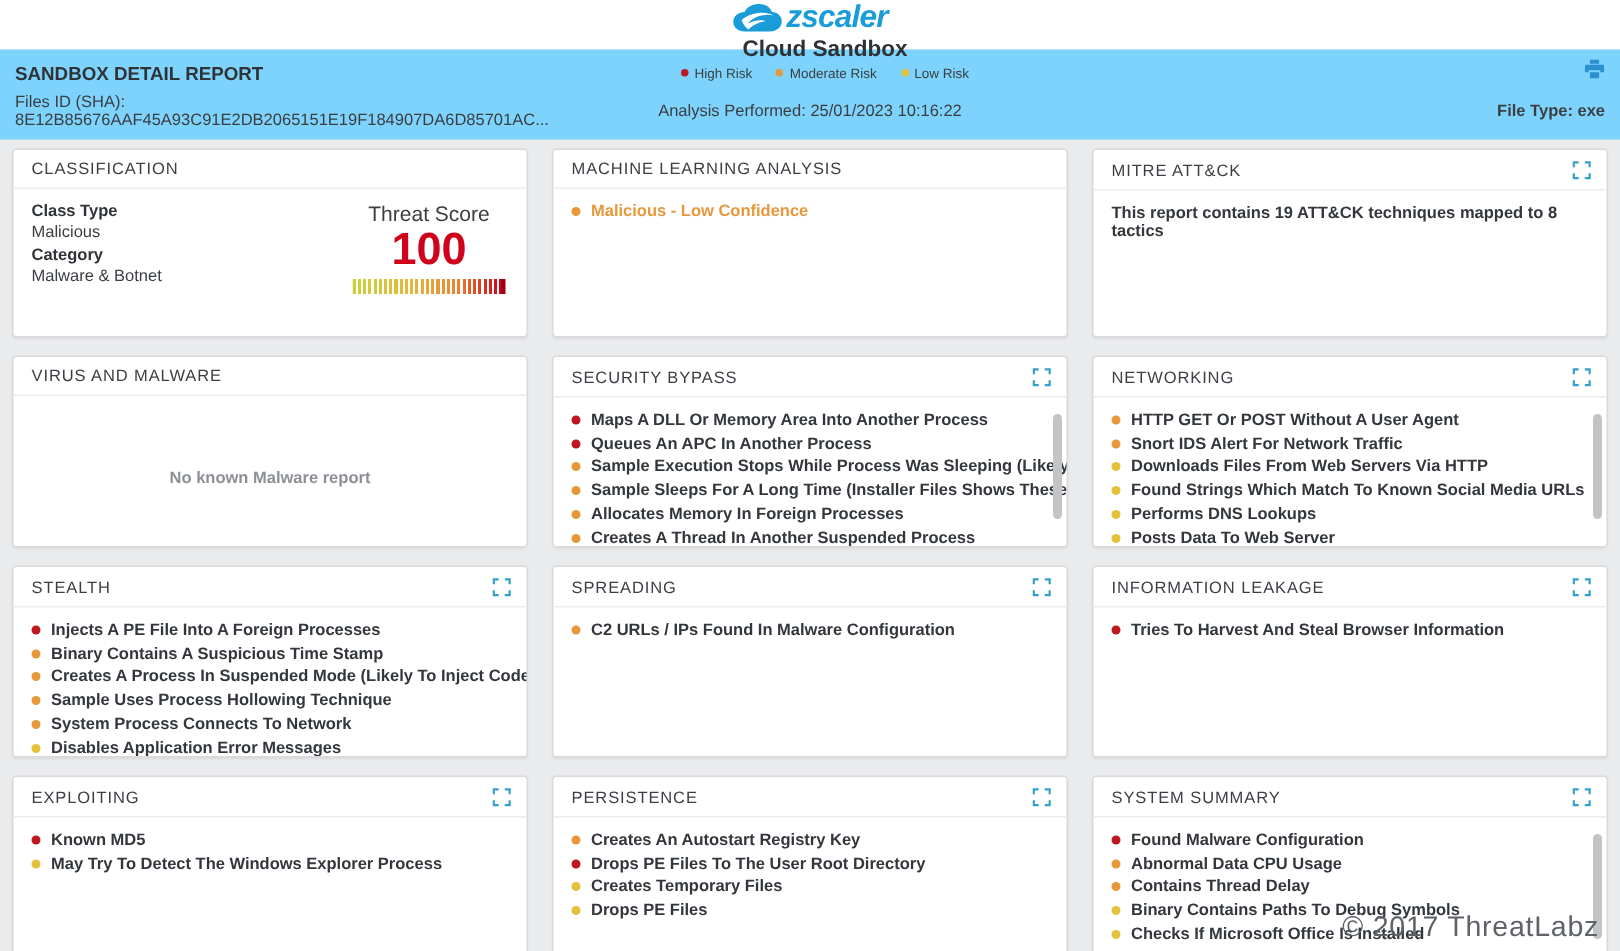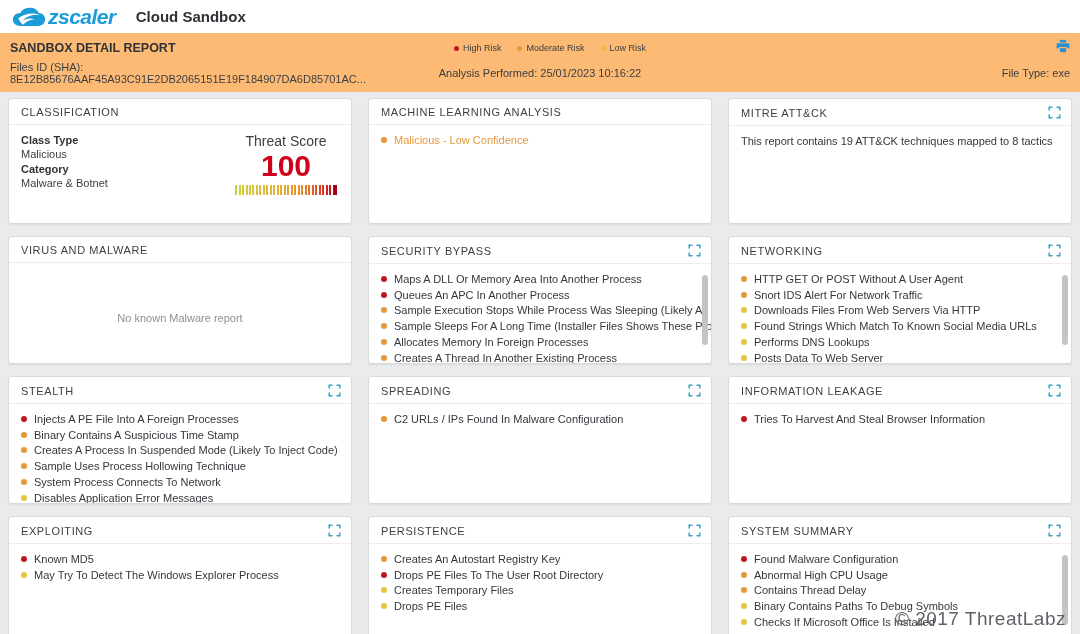--- a/index.html
+++ b/index.html
@@ -1,45 +1,45 @@
 <!DOCTYPE html>
 <html style="--risk-high: #bf1722; --risk-moderate: #e6983b; --risk-low: #e3c23c; --accent-blue: #1a9cd8; --score-red: #d0021b;"><head>
 <meta charset="utf-8">
 <style>
   * { margin:0; padding:0; box-sizing:border-box; }
   html,body { width:1080px; height:634px; overflow:hidden; }
   body { font-family:"Liberation Sans", sans-serif; background:#eaebec; color:#33373c; position:relative; }
 
   
-  .topbar { height:33px; background:#fff; display:flex; align-items:center; padding:0 12px; }
+  .topbar { height:33px; background:#fff; display:flex; align-items:center; padding:0 12px;flex-direction:column; }
   .logo { display:flex; align-items:center; gap:2px; }
   .logo-word { font-size:21px; font-weight:bold; font-style:italic; color:var(--accent-blue); letter-spacing:-0.5px; }
   .app-title { margin-left:20px; font-size:15px; font-weight:bold; color:#2e3236; }
 
   
-  .report-bar { background:#fdba74; padding:6px 10px 7px; }
+  .report-bar { background:#7dd3fc; padding:6px 10px 7px; }
   .rb-row { display:grid; grid-template-columns:1fr auto 1fr; align-items:center; }
   .rb-title { font-size:12.5px; font-weight:bold; color:#2f3337; }
   .rb-id { font-size:11px; color:#3a3e42; margin-top:4px; }
   .legend { display:flex; gap:16px;margin-left:20px; }
   .legend-item { display:flex; align-items:center; gap:4px; font-size:9px; color:#3a3e42; }
   .legend-dot { width:5px; height:5px; border-radius:50%; display:inline-block; }
   .rb-analysis { font-size:11px; color:#3a3e42; margin-top:4px; text-align:center; }
   .rb-right { text-align:right; }
   .print-btn { background:none; border:none; cursor:pointer; padding:0; line-height:0; }
-  .rb-filetype { font-size:11px; color:#3a3e42; margin-top:4px; text-align:right; }
+  .rb-filetype { font-size:11px; color:#3a3e42; margin-top:4px; text-align:right;font-weight:bold; }
 
   
   .grid { display:grid; grid-template-columns:repeat(3,1fr); grid-template-rows:126px 128px 128px 126px; gap:12px 16px; padding:6px 8px 8px; }
   .panel { background:#fff; border:1px solid #d9dadb; border-radius:3px; box-shadow:0 1px 2px rgba(0,0,0,.07); overflow:hidden; position:relative; }
   .panel-header { display:flex; align-items:center; justify-content:space-between; padding:7px 10px 6px 12px; border-bottom:1px solid #ececec; }
   .panel-title { font-size:11px; font-weight:normal; letter-spacing:.6px; color:#3b3f44; }
   .expand-btn { background:none; border:none; cursor:pointer; padding:0; line-height:0; }
 
-  .panel-body { padding:7px 12px; }
+  .panel-body { padding:7px 12px;font-weight:bold; }
   ul.list { list-style:none; }
   .panel-item { display:flex; align-items:center; gap:7px; padding:1.9px 0; }
   .bullet { width:6px; height:6px; border-radius:50%; flex:0 0 6px; }
   .item-text { font-size:11px; color:#33373c; white-space:nowrap; }
   .risk-high { background:var(--risk-high); }
   .risk-moderate { background:var(--risk-moderate); }
   .risk-low { background:var(--risk-low); }
   .ml-list .item-text { color:var(--risk-moderate); }
 
   
@@ -200,21 +200,21 @@
           <span class="item-text">Sample Sleeps For A Long Time (Installer Files Shows These Property).</span>
         </li>
 
         <li class="panel-item">
           <span class="bullet risk-moderate"></span>
           <span class="item-text">Allocates Memory In Foreign Processes</span>
         </li>
 
         <li class="panel-item">
           <span class="bullet risk-moderate"></span>
-          <span class="item-text">Creates A Thread In Another Existing Process</span>
+          <span class="item-text">Creates A Thread In Another Suspended Process</span>
         </li>
 
       </ul>
     <div class="scroll-thumb"></div>
   </section>
 
   <section class="panel">
     <div class="panel-header">
       <h2 class="panel-title">NETWORKING</h2>
       <button class="expand-btn" aria-label="Expand">
@@ -406,21 +406,21 @@
     </div>
     <ul class="panel-body list">
 
         <li class="panel-item">
           <span class="bullet risk-high"></span>
           <span class="item-text">Found Malware Configuration</span>
         </li>
 
         <li class="panel-item">
           <span class="bullet risk-moderate"></span>
-          <span class="item-text">Abnormal High CPU Usage</span>
+          <span class="item-text">Abnormal Data CPU Usage</span>
         </li>
 
         <li class="panel-item">
           <span class="bullet risk-moderate"></span>
           <span class="item-text">Contains Thread Delay</span>
         </li>
 
         <li class="panel-item">
           <span class="bullet risk-low"></span>
           <span class="item-text">Binary Contains Paths To Debug Symbols</span>

